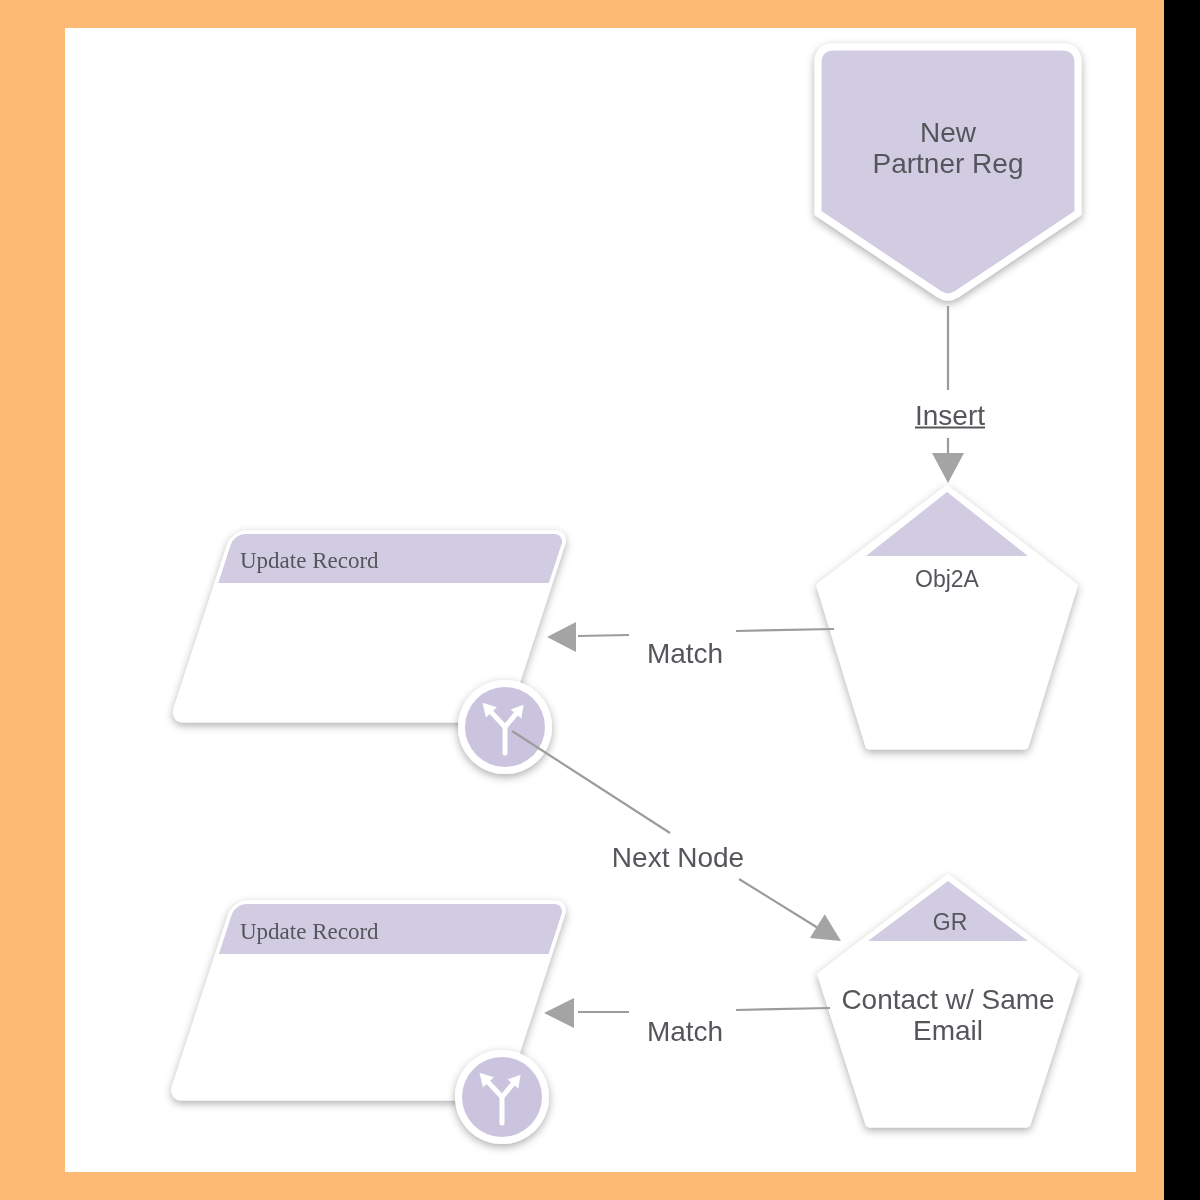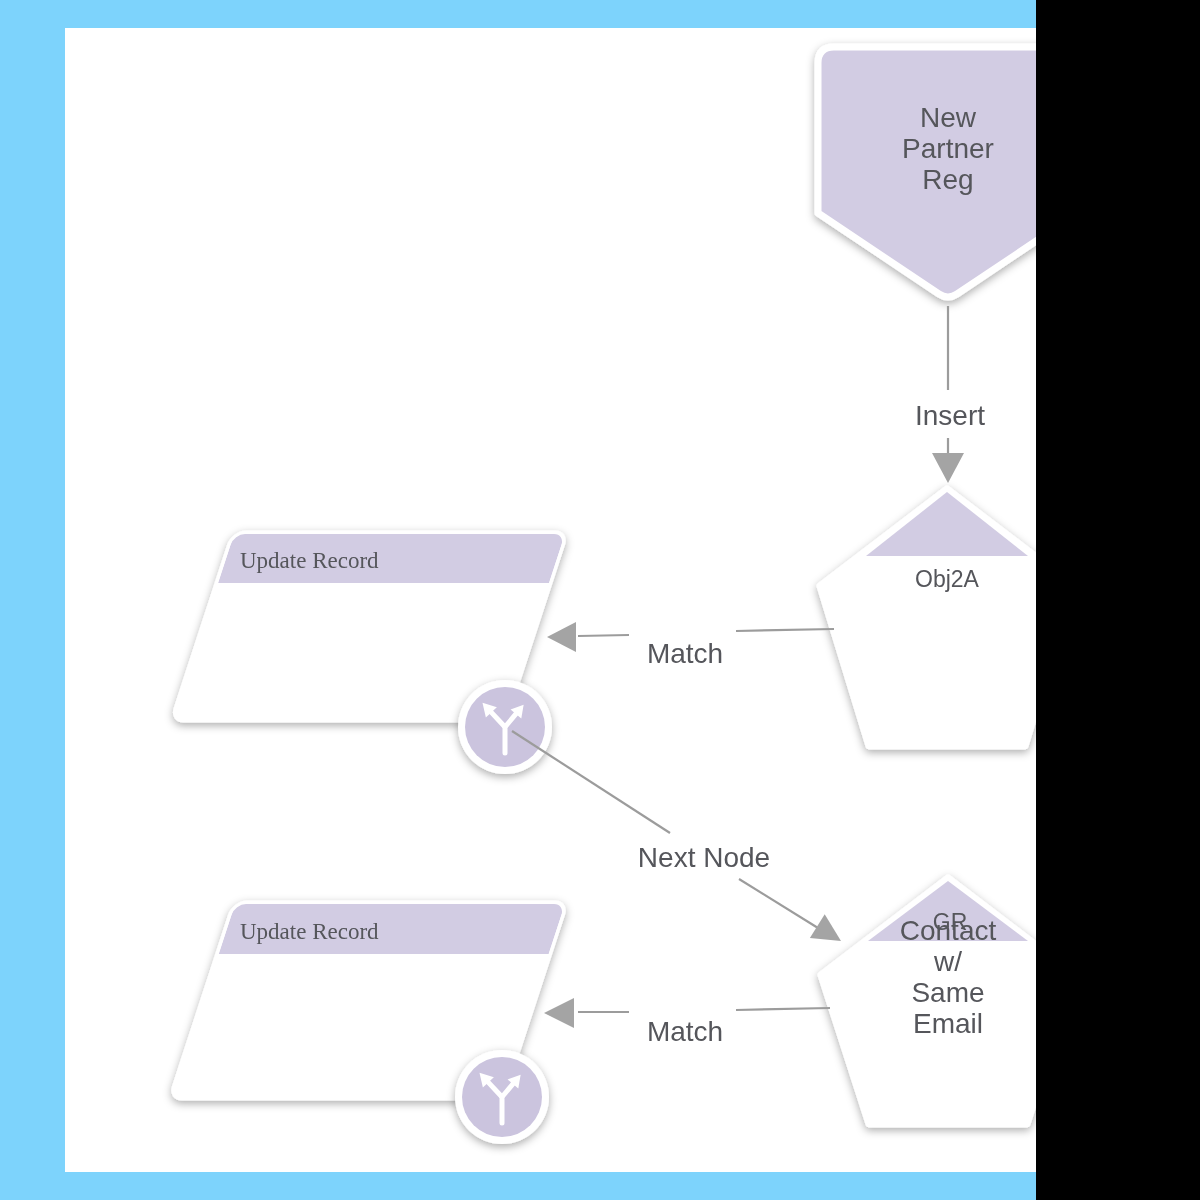--- a/index.html
+++ b/index.html
@@ -3,23 +3,23 @@
 <meta charset="utf-8">
 <style>
   html, body {
     margin: 0;
     padding: 0;
     background: #000000;
     font-family: "Liberation Sans", sans-serif;
   }
   .frame {
     position: relative;
-    width: 1036px;
+    width: 1164px;
     height: 1200px;
-    background: #7dd3fc;
+    background: #fdba74;
     overflow: hidden;
   }
   .canvas {
     position: absolute;
     left: 65px;
     top: 28px;
     width: 1071px;
     height: 1144px;
     background: #ffffff;
   }
@@ -50,31 +50,31 @@
   }
   .lbl.left {
     transform: translate(0, -50%);
     text-align: left;
     font-family: Liberation Serif, serif;
   }
   .size-lg { font-size: 28px; line-height: 31px; }
   .size-sm { font-size: 23px; line-height: 25px; }
 
   .pos-start    { left: 948px; top: 148px; }
-  .pos-insert   { left: 950px; top: 415px; }
+  .pos-insert   { left: 950px; top: 415px; text-decoration: underline; }
   .pos-d1badge  { left: 947px; top: 537px; margin-top: 42px; }
   .pos-d1label  { left: 948px; top: 631px; }
   .pos-a1header { left: 240px; top: 560px; }
   .pos-a1label  { left: 362px; top: 650px; }
   .pos-match1   { left: 685px; top: 653px; }
-  .pos-nextnode { left: 704px; top: 857px; }
+  .pos-nextnode { left: 678px; top: 857px; }
   .pos-a2header { left: 240px; top: 931px; }
   .pos-a2label  { left: 361px; top: 1018px; }
   .pos-d2badge  { left: 950px; top: 922px; }
-  .pos-d2label  { left: 948px; top: 977px; }
+  .pos-d2label  { left: 948px; top: 1015px; }
   .pos-match2   { left: 685px; top: 1031px; }
 </style>
 </head>
 <body>
 
 <div class="frame">
   <div class="canvas"></div>
 
   <svg class="diagram" viewBox="0 0 1200 1200">
     <defs>

